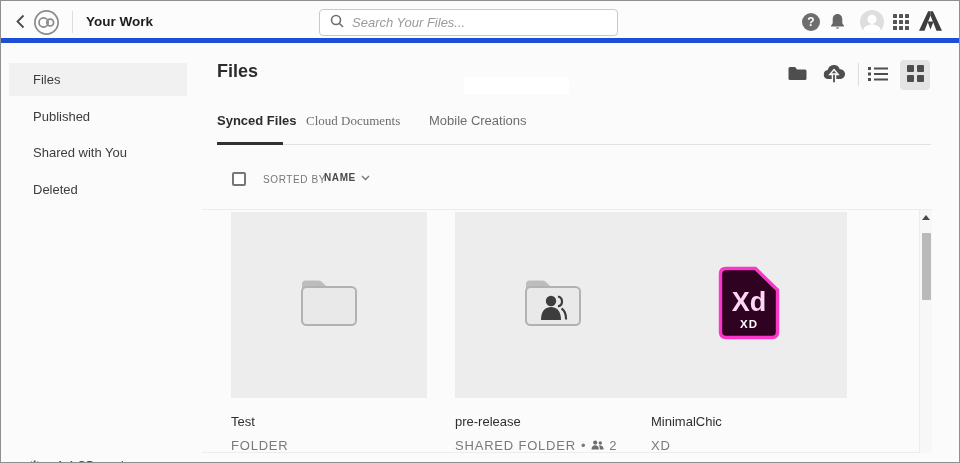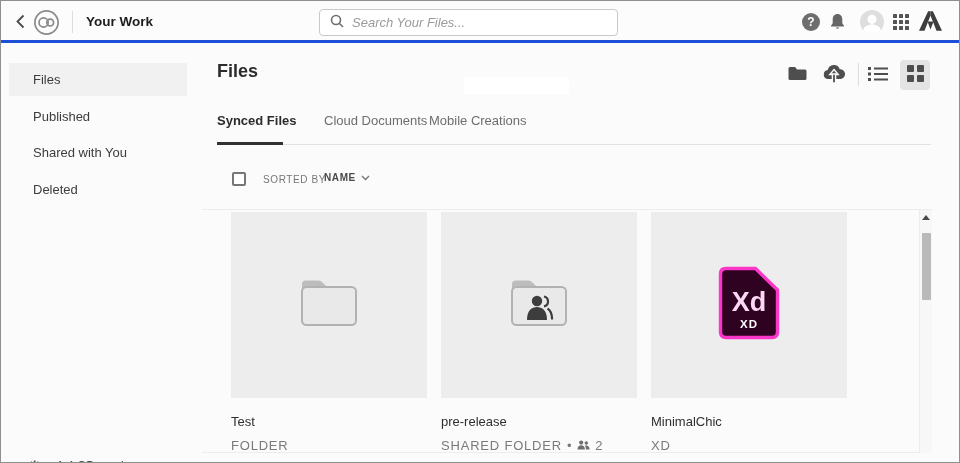--- a/index.html
+++ b/index.html
@@ -8,21 +8,21 @@
     font-family: "Liberation Sans", sans-serif;
     background: #fff;
   }
   .window {
     position: relative; width: 960px; height: 463px;
     border: 1px solid #8f8f8f; background: #fbfbfb; overflow: hidden;
   }
   
   .topbar {
     position: absolute; left: 0; top: 0; right: 0; height: 42px;
-    background: #fcfcfc; border-bottom: 3px solid #1d4ed8;
+    background: #fcfcfc; border-bottom: 5px solid #1d4ed8;
   }
   .back-btn { position: absolute; left: 12px; top: 13px; width: 14px; height: 16px; background: none; border: none; cursor: pointer; }
   .cc-logo { position: absolute; left: 32px; top: 8px; width: 27px; height: 27px; display: block; }
   .tb-divider { position: absolute; left: 71px; top: 10px; width: 1px; height: 22px; background: #ddd; }
   .tb-title { position: absolute; left: 85px; top: 0; line-height: 42px; font-size: 13.5px; font-weight: bold; color: #1c1c1c; }
   .searchbox {
     position: absolute; left: 318px; top: 8px; width: 299px; height: 27px;
     background: #fff; border: 1px solid #c9c9c9; border-radius: 4px;
     display: flex; align-items: center; padding: 0 8px 0 10px;
   }
@@ -76,41 +76,41 @@
     background: #e4e4e4; border-radius: 4px;
     display: flex; align-items: center; justify-content: center;
   }
   .tab {
     position: absolute; top: 62px; height: 30px; line-height: 20px;
     font-size: 13px; color: #6e6e6e; cursor: pointer; background: none; border: none;
     font-family: "Liberation Sans", sans-serif;
   }
   .tab.active { color: #2c2c2c; font-weight: bold; }
   .tab-synced { left: 15px; }
-  .tab-cloud { left: 122px; }
+  .tab-cloud { left: 104px; font-family: Liberation Serif, serif; }
   .tab-mobile { left: 227px; }
   .tab-rule { position: absolute; left: 15px; top: 100px; width: 714px; height: 1px; background: #e2e2e2; }
   .tab-active-bar { position: absolute; left: 15px; top: 98px; width: 66px; height: 3px; background: #323232; }
   .sort-checkbox {
     position: absolute; left: 30px; top: 128px; width: 14px; height: 14px;
     border: 2px solid #767676; border-radius: 2px; background: #fff; cursor: pointer;
   }
   .sort-label { position: absolute; left: 61px; top: 130px; font-size: 10px; letter-spacing: 0.6px; color: #777; }
   .sort-field {
     position: absolute; left: 122px; top: 128px; font-size: 10px; font-weight: bold;
     letter-spacing: 0.6px; color: #4a4a4a; background: none; border: none; cursor: pointer;
     font-family: "Liberation Sans", sans-serif; display: flex; align-items: center; gap: 5px;
   }
   .viewport {
     position: absolute; left: 0; top: 165px; width: 730px; height: 244px;
     border-top: 1px solid #ededed; border-bottom: 1px solid #ededed; overflow: hidden;
   }
   .card { position: absolute; top: 2px; width: 216px; cursor: pointer; }
   .card-test { left: 29px; }
-  .card-prerelease { left: 239px; }
+  .card-prerelease { left: 253px; }
   .card-minimalchic { left: 449px; }
   .tile {
     width: 196px; height: 186px; background: #ededed;
     display: flex; align-items: center; justify-content: center;
   }
   .card-name { margin-top: 16px; font-size: 13px; color: #2f2f2f; }
   .card-meta {
     margin-top: 9px; font-size: 13px; letter-spacing: 0.8px; color: #7a7a7a;
     display: flex; align-items: center; gap: 5px;
   }

